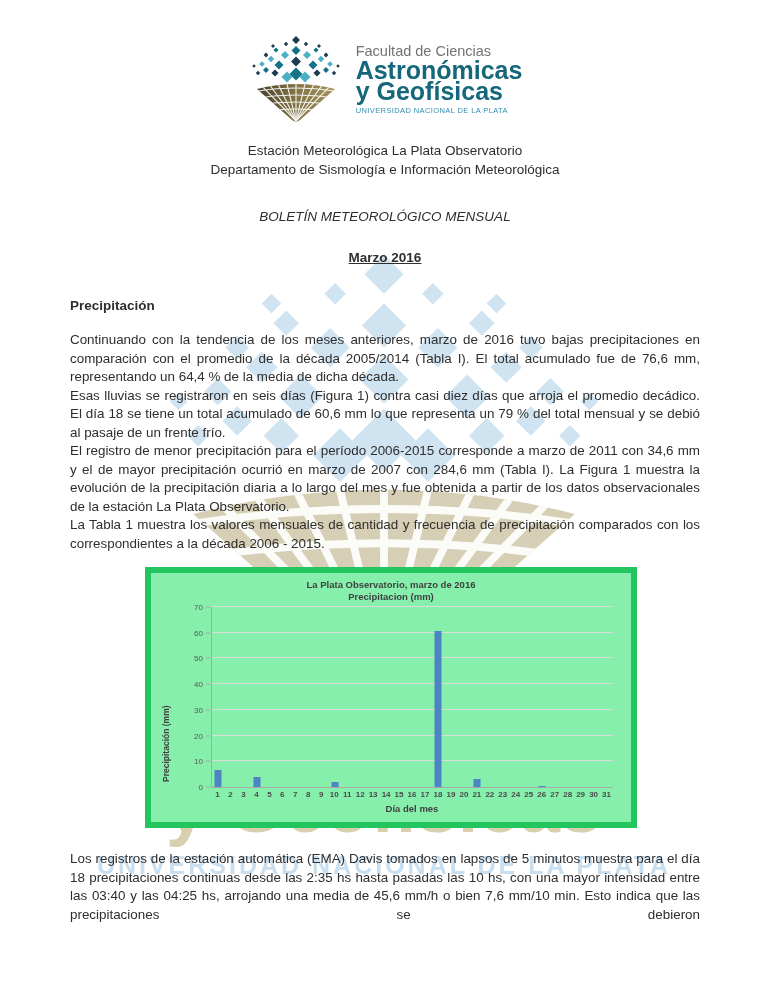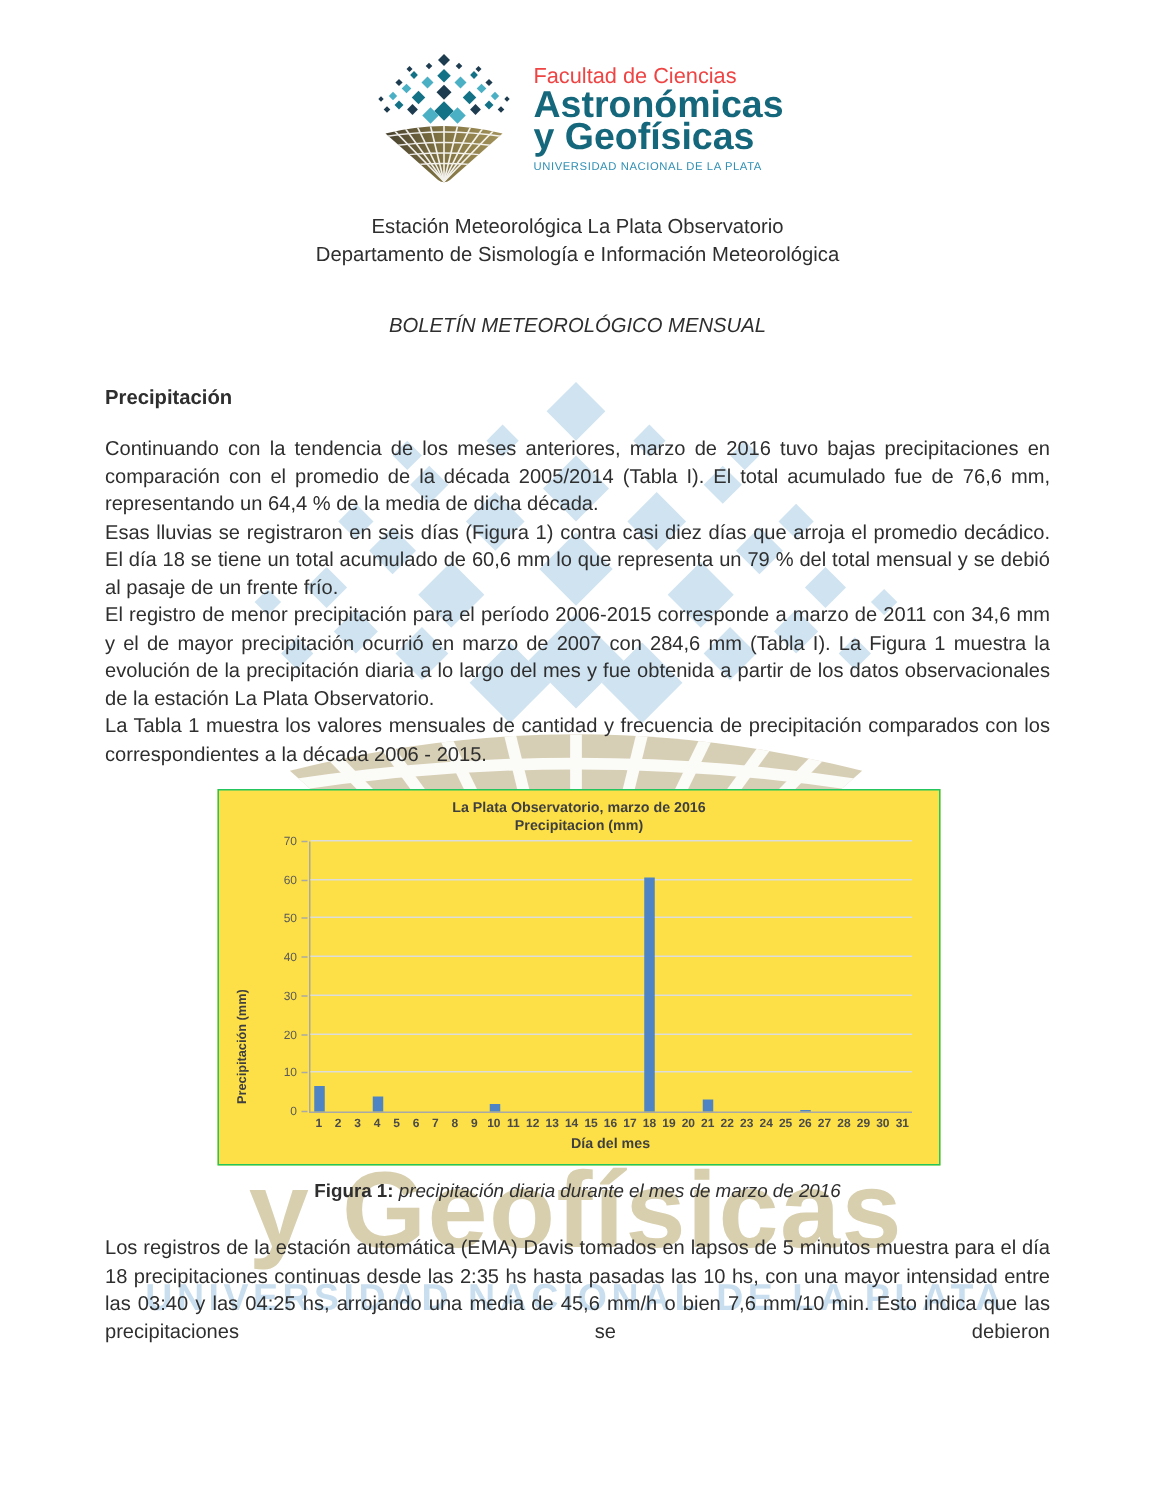--- a/index.html
+++ b/index.html
@@ -14,38 +14,38 @@
       font-size:72px;font-weight:bold;color:#d8cfae;letter-spacing:1px;white-space:nowrap;}
   .wm-text-small{position:absolute;left:0;top:851px;width:768px;text-align:center;
       font-size:25px;font-weight:bold;color:#c9dfef;letter-spacing:3px;white-space:nowrap;}
 
   
   .content{position:relative;z-index:1;padding:0 68px 0 70px;}
 
   .logo-row{display:flex;justify-content:center;align-items:flex-start;
       margin:0 auto;padding-top:33px;gap:12px;}
   .logo-text{display:flex;flex-direction:column;padding-top:10px;}
-  .logo-line1{font-size:14.5px;color:#ef4444;line-height:17px;}
+  .logo-line1{font-size:14.5px;color:#737373;line-height:17px;}
   .logo-line2,.logo-line3{font-size:25px;font-weight:bold;color:#15677b;line-height:21px;}
   .logo-line4{font-size:7.5px;color:#2f8fb4;letter-spacing:.4px;margin-top:4px;}
 
   .doc-header{margin-top:16px;text-align:center;font-weight:normal;
       font-size:13.5px;line-height:19px;}
   .bulletin-title{margin-top:30px;text-align:center;font-weight:normal;font-style:italic;
       font-size:13.5px;}
   .month-title{margin-top:26px;text-align:center;font-weight:bold;font-size:13.5px;
       text-decoration:underline;}
 
   .section-heading{margin-top:33px;font-weight:bold;font-size:13.5px;}
   .body-par{margin:0;font-size:13.4px;line-height:18.5px;text-align:justify;}
   .par-block{margin-top:18px;}
   .closing{margin-top:22px;text-align-last:justify;}
 
   
-  .figure{width:464px;margin:14px 0 0 75px;border:1px solid #22c55e;background:#fde047;
+  .figure{width:464px;margin:14px 0 0 75px;border:6px solid #22c55e;background:#86efac;
       padding:6px 8px 8px 8px;position:relative;}
   .chart-title{ text-align:center;font-size:9.5px;font-weight:bold;color:#3f3f3f;line-height:12px;}
   .chart-area{position:relative;margin:4px 10px 0 52px;height:181px;}
   .plot{position:absolute;inset:0;border-left:1px solid #a8a8a8;border-bottom:1px solid #a8a8a8;}
   .gridline{position:absolute;left:0;right:0;height:1px;background:#dcdcdc;}
   .ytick{position:absolute;left:-36px;width:27px;text-align:right;font-size:8px;
       color:#595959;transform:translateY(50%);line-height:9px;}
   .ytick::after{content:"";position:absolute;right:-7px;top:calc(50% - .5px);
       width:4px;height:1px;background:#a8a8a8;}
   .bar{position:absolute;bottom:0;width:7px;transform:translateX(-50%);}
@@ -192,20 +192,21 @@
         <span class="logo-line4">UNIVERSIDAD NACIONAL DE LA PLATA</span>
       </div>
     </div>
 
     <div class="doc-header">
       <div>Estación Meteorológica La Plata Observatorio</div>
       <div>Departamento de Sismología e Información Meteorológica</div>
     </div>
 
     <div class="bulletin-title">BOLETÍN METEOROLÓGICO MENSUAL</div>
+    <div class="month-title">Marzo 2016</div>
 
     <div class="section-heading">Precipitación</div>
 
     <div class="par-block">
       <p class="body-par">Continuando con la tendencia de los meses anteriores, marzo de 2016 tuvo bajas precipitaciones en comparación con el promedio de la década 2005/2014 (Tabla I). El total acumulado fue de 76,6 mm,  representando un 64,4 % de la media de dicha década.</p>
       <p class="body-par">Esas lluvias se registraron en seis días (Figura 1) contra casi diez días que arroja el promedio decádico. El día 18 se tiene un total acumulado de 60,6 mm lo que representa un 79 % del total mensual y se debió al pasaje de un frente frío.</p>
       <p class="body-par">El registro de menor precipitación para el período 2006-2015 corresponde a marzo de 2011 con 34,6 mm y el de mayor precipitación ocurrió en marzo de 2007 con 284,6 mm (Tabla I). La Figura 1 muestra la evolución de la precipitación diaria a lo largo del mes y fue obtenida a partir de los datos observacionales de la estación La Plata Observatorio.</p>
       <p class="body-par">La Tabla 1 muestra los valores mensuales de cantidad y frecuencia de precipitación comparados con los correspondientes a la década 2006 - 2015.</p>
     </div>
 
@@ -267,20 +268,17 @@
           <span>26</span>
           <span>27</span>
           <span>28</span>
           <span>29</span>
           <span>30</span>
           <span>31</span>
         </div>
       <div class="xaxis-title">Día del mes</div>
     </div>
 
-    <div class="caption">
-      <span class="cap-label">Figura 1:</span><span class="cap-text"> precipitación diaria durante el mes de marzo de 2016</span>
-    </div>
 
     <p class="body-par closing">Los registros de la estación automática (EMA) Davis tomados en lapsos de 5 minutos muestra para el día 18 precipitaciones continuas desde las 2:35 hs hasta pasadas las 10 hs, con una mayor intensidad entre las 03:40 y las 04:25 hs, arrojando una media de 45,6 mm/h o bien 7,6 mm/10 min. Esto indica que las precipitaciones se debieron</p>
 
   </div>
 </div>
 
 </body></html>

